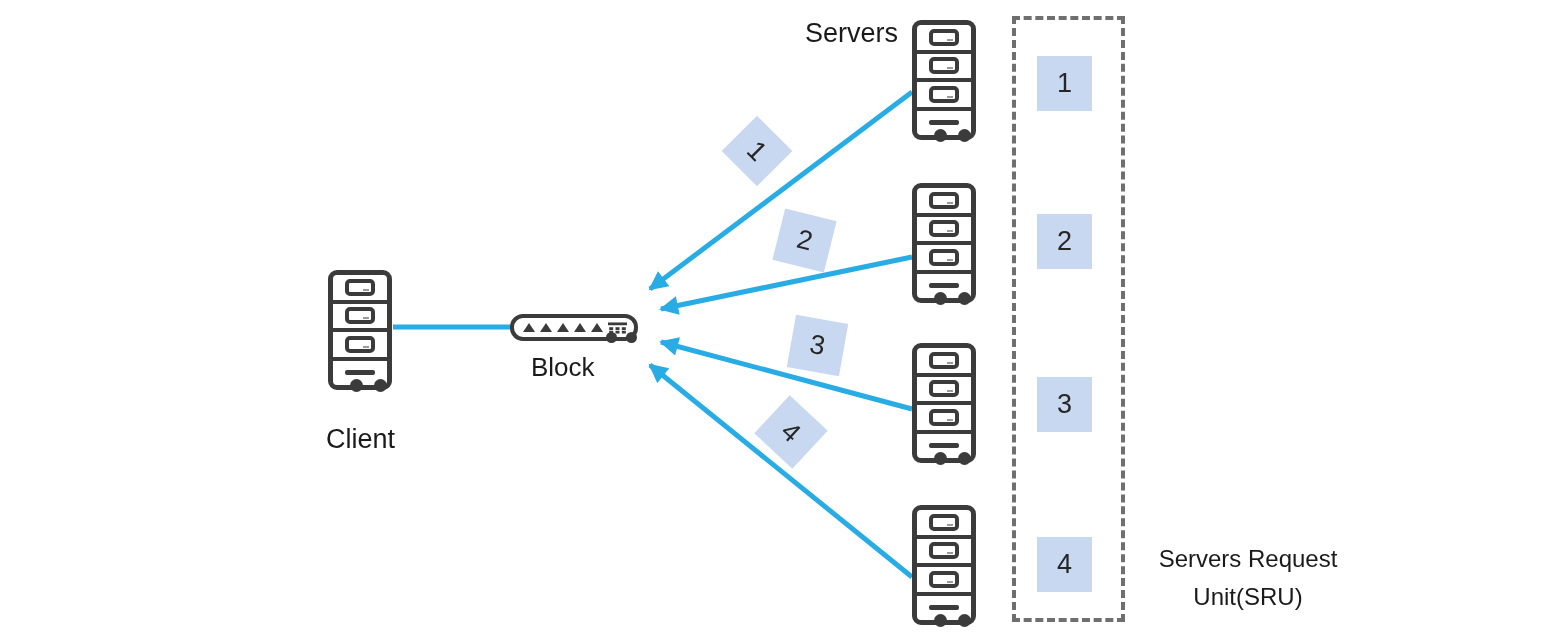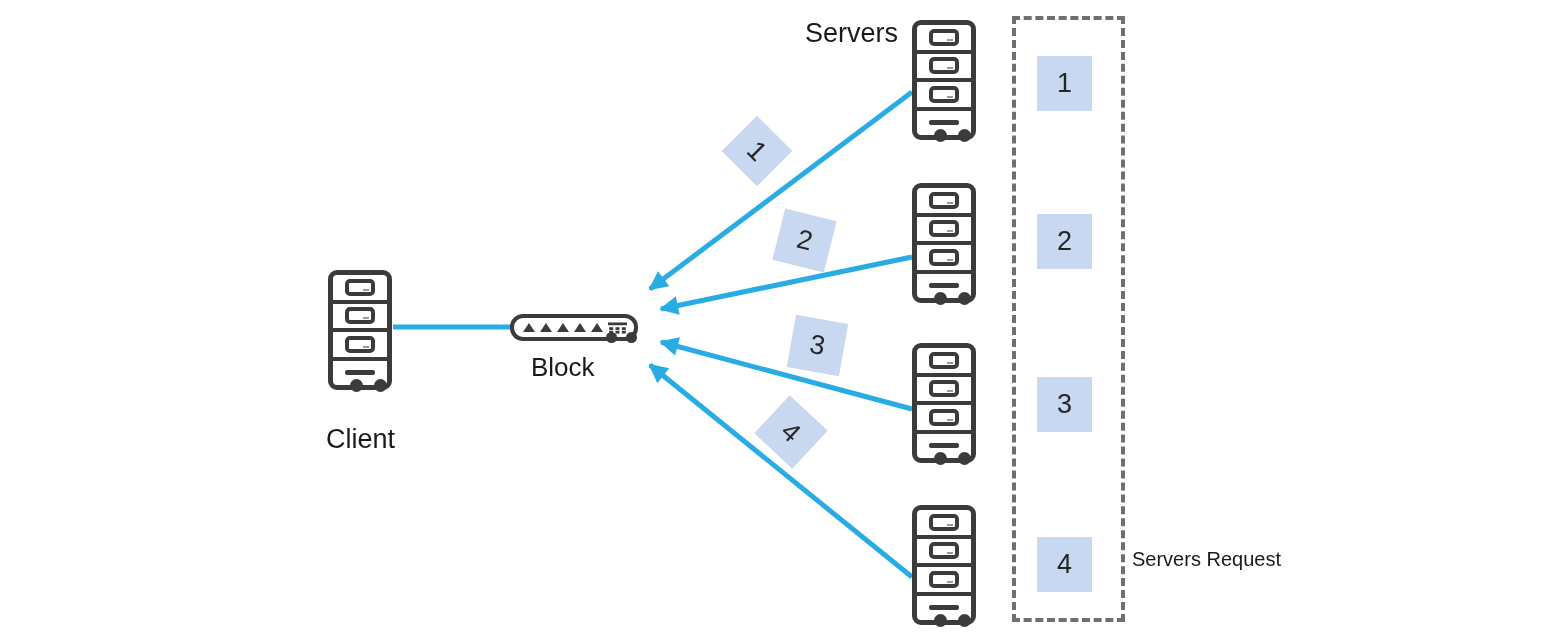--- a/index.html
+++ b/index.html
@@ -13,22 +13,22 @@
   *{margin:0;padding:0;box-sizing:border-box;}
   body{background:#ffffff;font-family:"Liberation Sans", sans-serif;}
   .canvas{position:relative;width:1560px;height:640px;background:#ffffff;overflow:hidden;}
 
   
   .lbl{position:absolute;color:var(--text);font-size:27px;white-space:nowrap;}
   .lbl-servers{left:805px;top:6px;margin-top:12px;}
   .lbl-datablock{left:693px;top:78px;color:var(--datablue);}
   .lbl-switch{left:531px;top:352px;font-size:26px;}
   .lbl-client{left:326px;top:404px;margin-top:20px;}
-  .lbl-sru{position:absolute;left:1132px;top:540px;width:232px;
-           color:var(--text);font-size:20px;line-height:38px;}
+  .lbl-sru{position:absolute;left:1132px;top:540px;width:232px;text-align:center;
+           color:var(--text);font-size:24px;line-height:38px;}
 
   
   .tower{position:absolute;width:64px;height:120px;border:5px solid var(--ink);
          border-radius:9px;background:#fff;display:flex;flex-direction:column;}
   .t-row{flex:1;border-bottom:4px solid var(--ink);display:flex;align-items:center;justify-content:center;}
   .t-row.last{border-bottom:none;}
   .drive{width:30px;height:17px;border:4px solid var(--ink);border-radius:5px;background:#fff;position:relative;}
   .drive::after{content:"";position:absolute;right:2px;bottom:1px;width:6px;height:2px;background:#9a9a9a;}
   .hbar{width:30px;height:5px;background:var(--ink);border-radius:2px;}
   .foot{position:absolute;width:13px;height:13px;background:var(--ink);border-radius:50%;bottom:-7px;}
@@ -189,15 +189,16 @@
   <div class="dblock d3">3</div>
   <div class="dblock d4">4</div>
 
   <div class="sru-box"></div>
   <div class="sru-sq s1">1</div>
   <div class="sru-sq s2">2</div>
   <div class="sru-sq s3">3</div>
   <div class="sru-sq s4">4</div>
   <div class="lbl-sru">
     <div>Servers Request</div>
+    <div>Unit(SRU)</div>
   </div>
 
 </div>
 
 </body></html>

